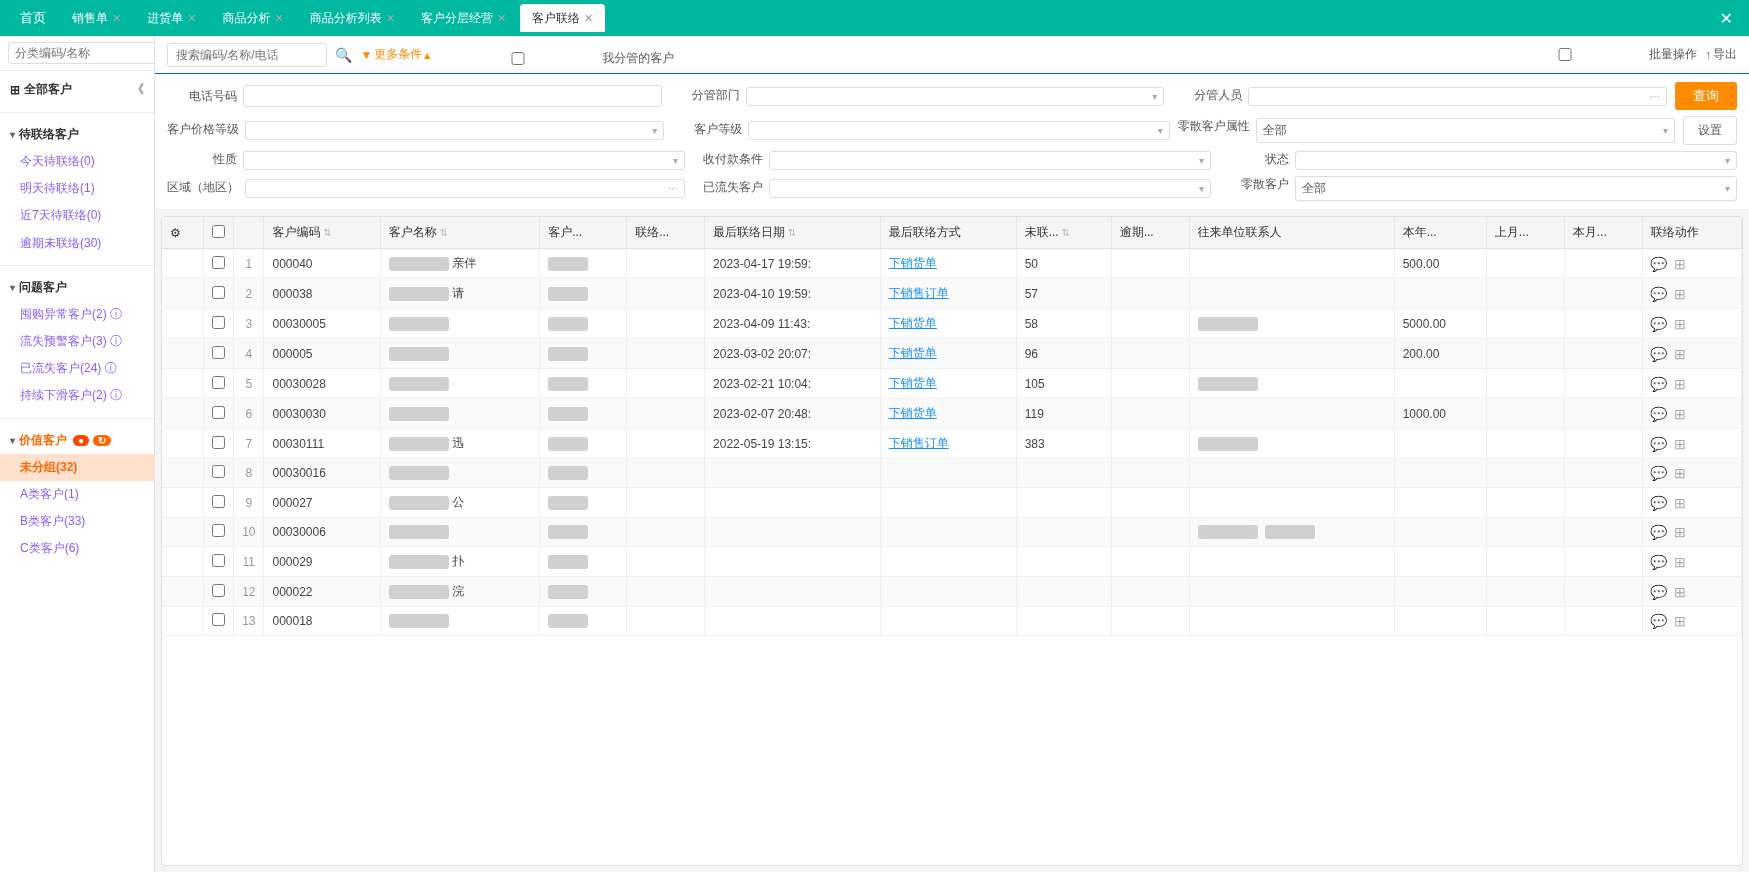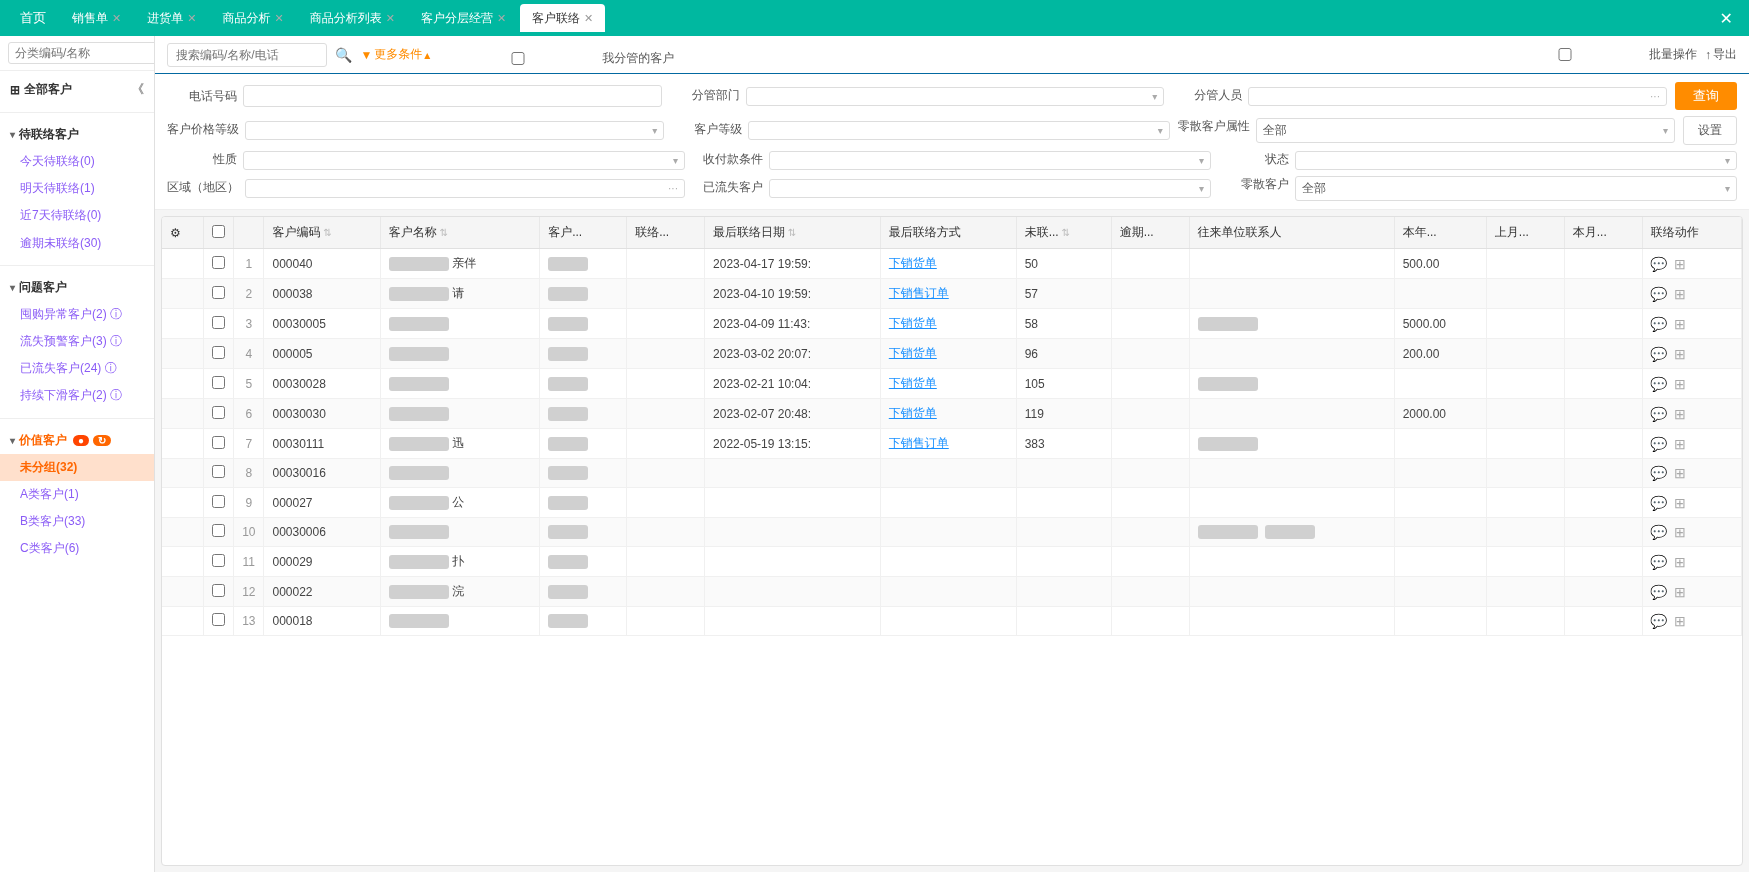--- a/index.html
+++ b/index.html
@@ -490,21 +490,21 @@
     <td>2023-02-07 20:48:</td>
     <td>
       <span class="link-cell">下销货单</span>
     </td>
     <td>119</td>
     <td></td>
     <td>
       
       
     </td>
-    <td>2000.00</td>
+    <td>1000.00</td>
     <td></td>
     <td></td>
     <td>
       <div class="action-cell">
         <span class="action-icon">💬</span>
         <span class="action-icon">⊞</span>
       </div>
     </td>
   </tr>
             <tr style="background: rgb(255, 255, 255);">

